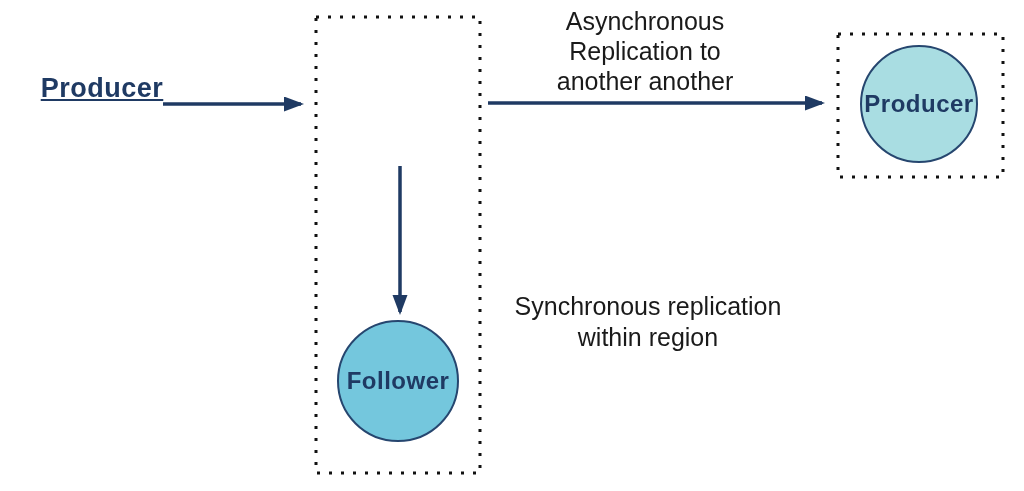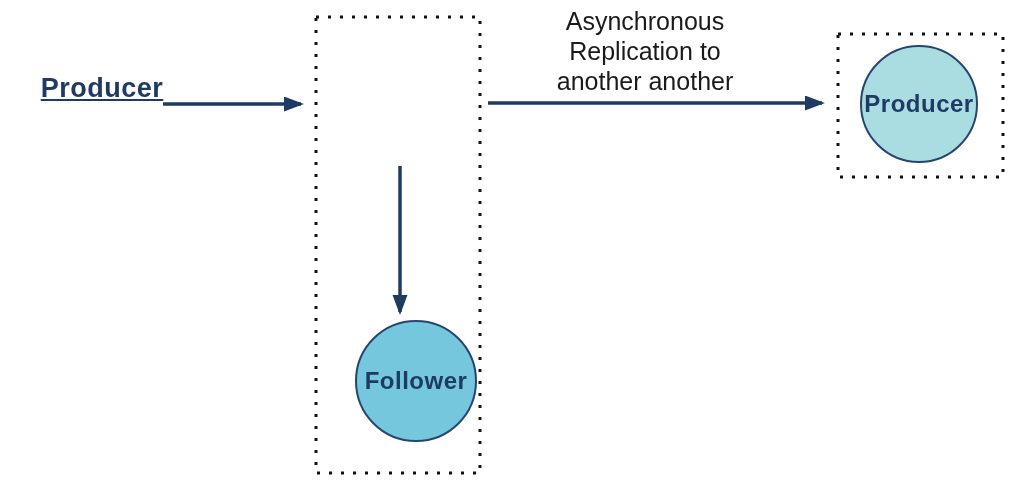--- a/index.html
+++ b/index.html
@@ -38,21 +38,21 @@
     display:flex;align-items:center;justify-content:center;
     box-sizing:border-box;
   }
   .node span{
     color:var(--navy);
     font-weight:700;
     font-size:24px;
     letter-spacing:0.5px;
   }
   .node-leader{left:339px;top:44px;width:122px;height:122px;}
-  .node-follower{left:355px;top:320px;width:122px;height:122px;text-align:center;}
+  .node-follower{left:337px;top:320px;width:122px;height:122px;text-align:center;}
   .node-observer{left:860px;top:45px;width:118px;height:118px;background:var(--observer-fill);}
   .producer{
     position:absolute;left:18px;top:72px;width:168px;
     text-align:center;color:var(--navy);text-decoration:underline;
   }
   .producer-title{
     font-weight:700;font-size:27px;line-height:32px;letter-spacing:0.5px;
   }
   .producer-config{
     font-family:"DejaVu Sans Mono","Liberation Mono",monospace;
@@ -102,14 +102,18 @@
   <div class="node node-observer">
     <span>Producer</span>
   </div>
 
   <div class="annotation annotation-async">
     <div>Asynchronous</div>
     <div>Replication to</div>
     <div>another another</div>
   </div>
 
+  <div class="annotation annotation-sync">
+    <div>Synchronous replication</div>
+    <div>within region</div>
+  </div>
 
 </div>
 
 </body></html>

